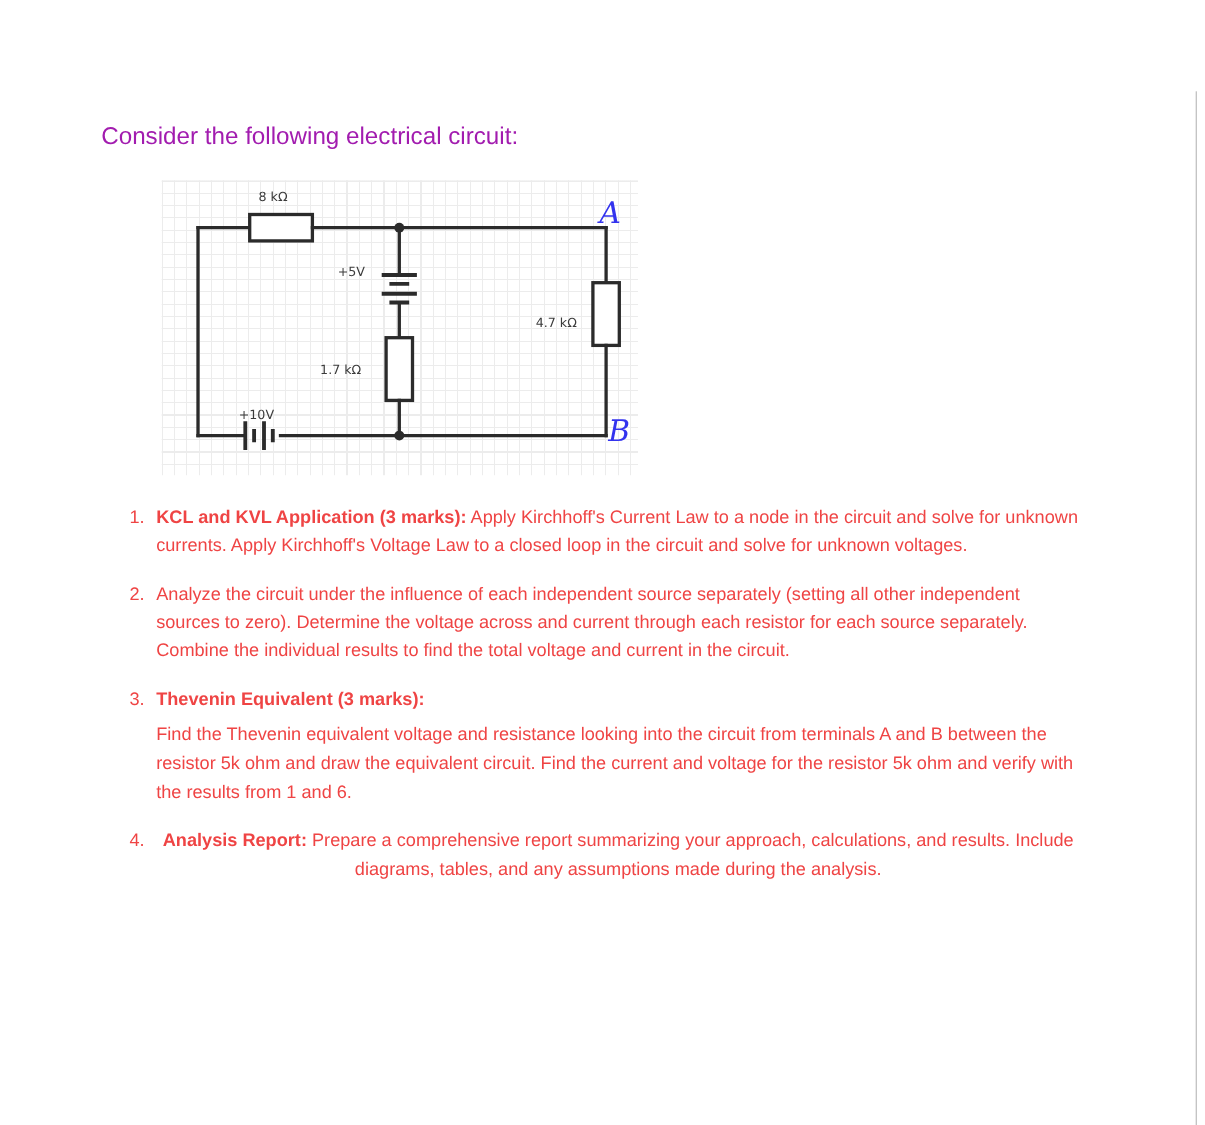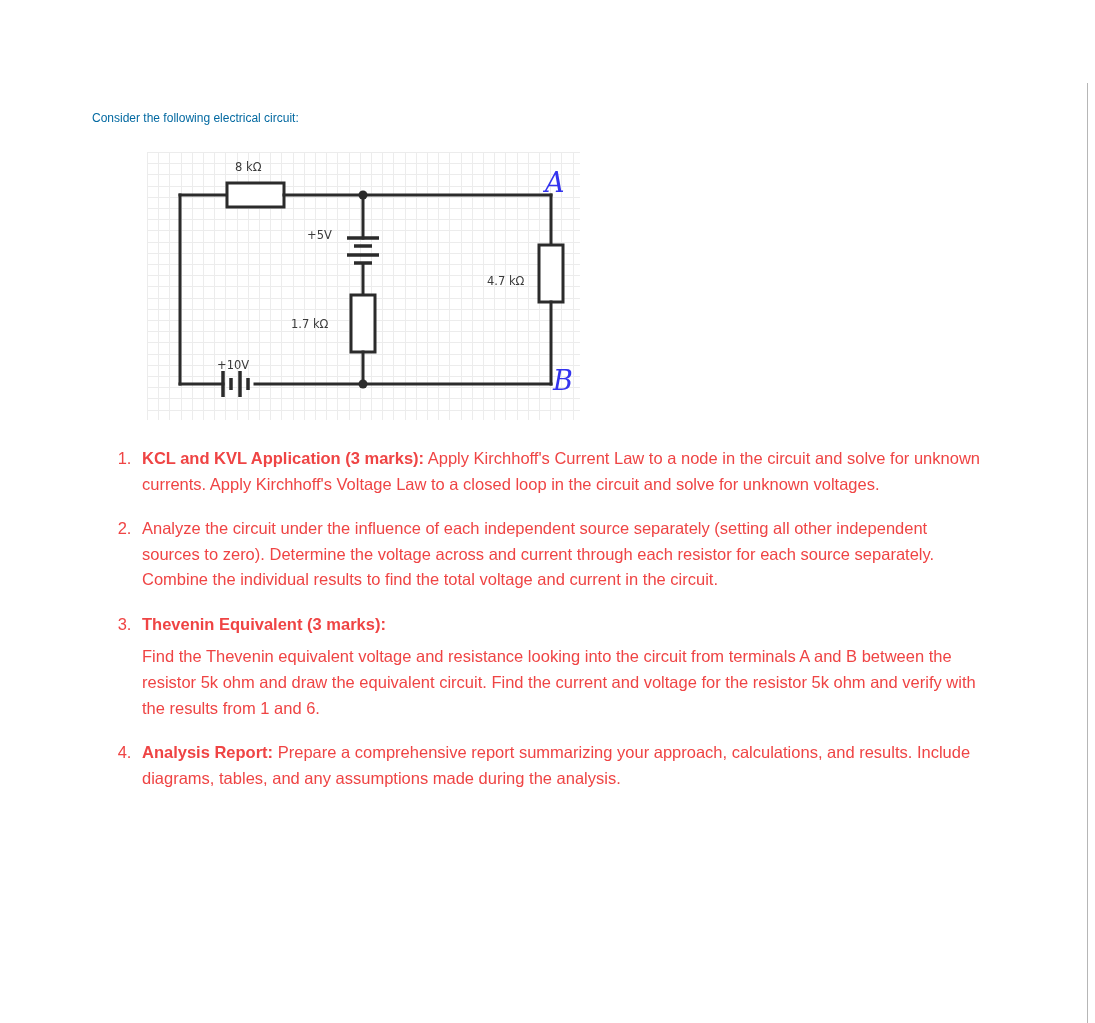--- a/index.html
+++ b/index.html
@@ -43,24 +43,24 @@
 
   h1.problem-heading {
     font-size: 16.5px;
     font-weight: bold;
     margin: 0;
     letter-spacing: 0.1px;
     color: #1c1c1c;
   }
 
   p.intro {
-    font-size: 12px;
+    font-size: 22px;
     font-weight: normal;
     margin: 25px 0 0 0;
-    color: #0369a1;
+    color: #a21caf;
   }
 
   
   .figure {
     position: relative;
     margin: 27px 0 0 55px;
     width: 433px;
     height: 268px;
     background:
       repeating-linear-gradient(to right, #ececec 0px, #ececec 1px, transparent 1px, transparent 11.2px),
@@ -98,21 +98,21 @@
     margin: 26px 0 0 0;
     padding-left: 44px;
     font-size: 16.5px;
     color: #ef4444;
   }
   ol.tasks > li {
     margin-bottom: 19px;
     padding-left: 6px;
     line-height: 1.55;
   }
-  ol.tasks > li:last-child { margin-bottom: 0; }
+  ol.tasks > li:last-child { margin-bottom: 0; text-align: center; }
   ol.tasks strong { font-weight: bold; }
   .task-body {
     display: block;
     margin-top: 7px;
     line-height: 1.55;
   }
   .inline-run { line-height: 1.55; }
 </style>
 </head>
 <body>

